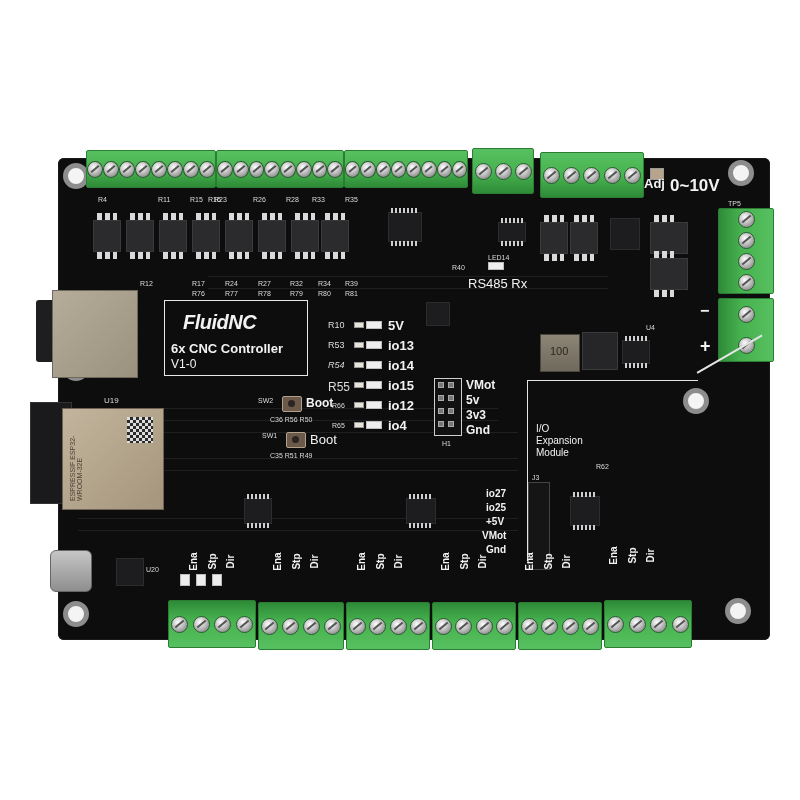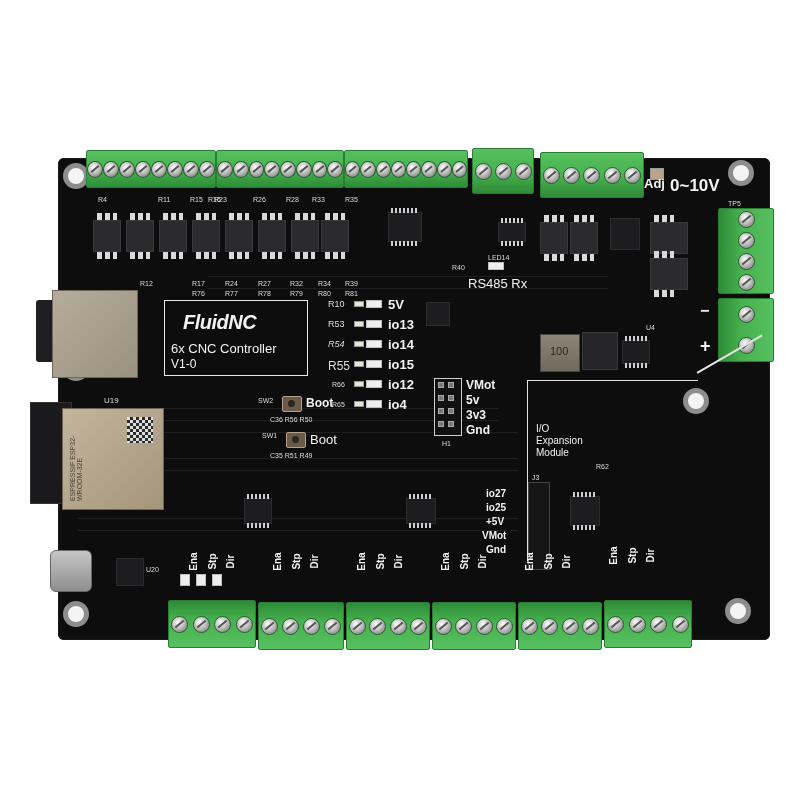--- a/index.html
+++ b/index.html
@@ -159,25 +159,25 @@
 <div class="abs silk-sm" style="left:488px;top:254px;">LED14</div>
 <div class="abs silk" style="left:468px;top:276px;font-size:13px;font-weight:normal;">RS485 Rx</div>
 
 <div class="abs" style="left:36px;top:300px;width:20px;height:62px;background:#1e1e20;border-radius:3px;"></div>
 <div class="abs" style="left:52px;top:290px;width:84px;height:86px;background:linear-gradient(135deg,#b5ac99,#9a917f);border:1px solid #6e675b;"></div>
 
 <div class="logo-box" style="left:164px;top:300px;width:142px;height:74px;">
   <div class="abs silk" style="left:18px;top:10px;font-size:20px;font-style:italic;letter-spacing:-0.5px;">
     <span>FluidNC</span>
   </div>
-  <div class="abs silk" style="left:6px;top:40px;font-size:13px;font-weight:normal;text-align:right;">6x CNC Controller</div>
+  <div class="abs silk" style="left:6px;top:40px;font-size:13px;font-weight:bold;text-align:right;">6x CNC Controller</div>
   <div class="abs silk" style="left:6px;top:56px;font-size:12px;font-weight:normal;">V1-0</div>
 </div>
 
-<div class="abs" style="left:324px;top:297px;width:100px;height:122px;">
+<div class="abs" style="left:324px;top:318px;width:100px;height:122px;">
   <div class="abs silk-sm" style="left:4px;top:2px;font-size:9px;">R10</div>
   <div class="res" style="left:30px;top:4px;"></div>
   <div class="led" style="left:42px;top:3px;"></div>
   <div class="abs silk" style="left:64px;top:0px;font-size:13px;">5V</div>
 
   <div class="abs silk-sm" style="left:4px;top:22px;font-size:9px;">R53</div>
   <div class="res" style="left:30px;top:24px;"></div>
   <div class="led" style="left:42px;top:23px;"></div>
   <div class="abs silk" style="left:64px;top:20px;font-size:13px;">io13</div>
 

